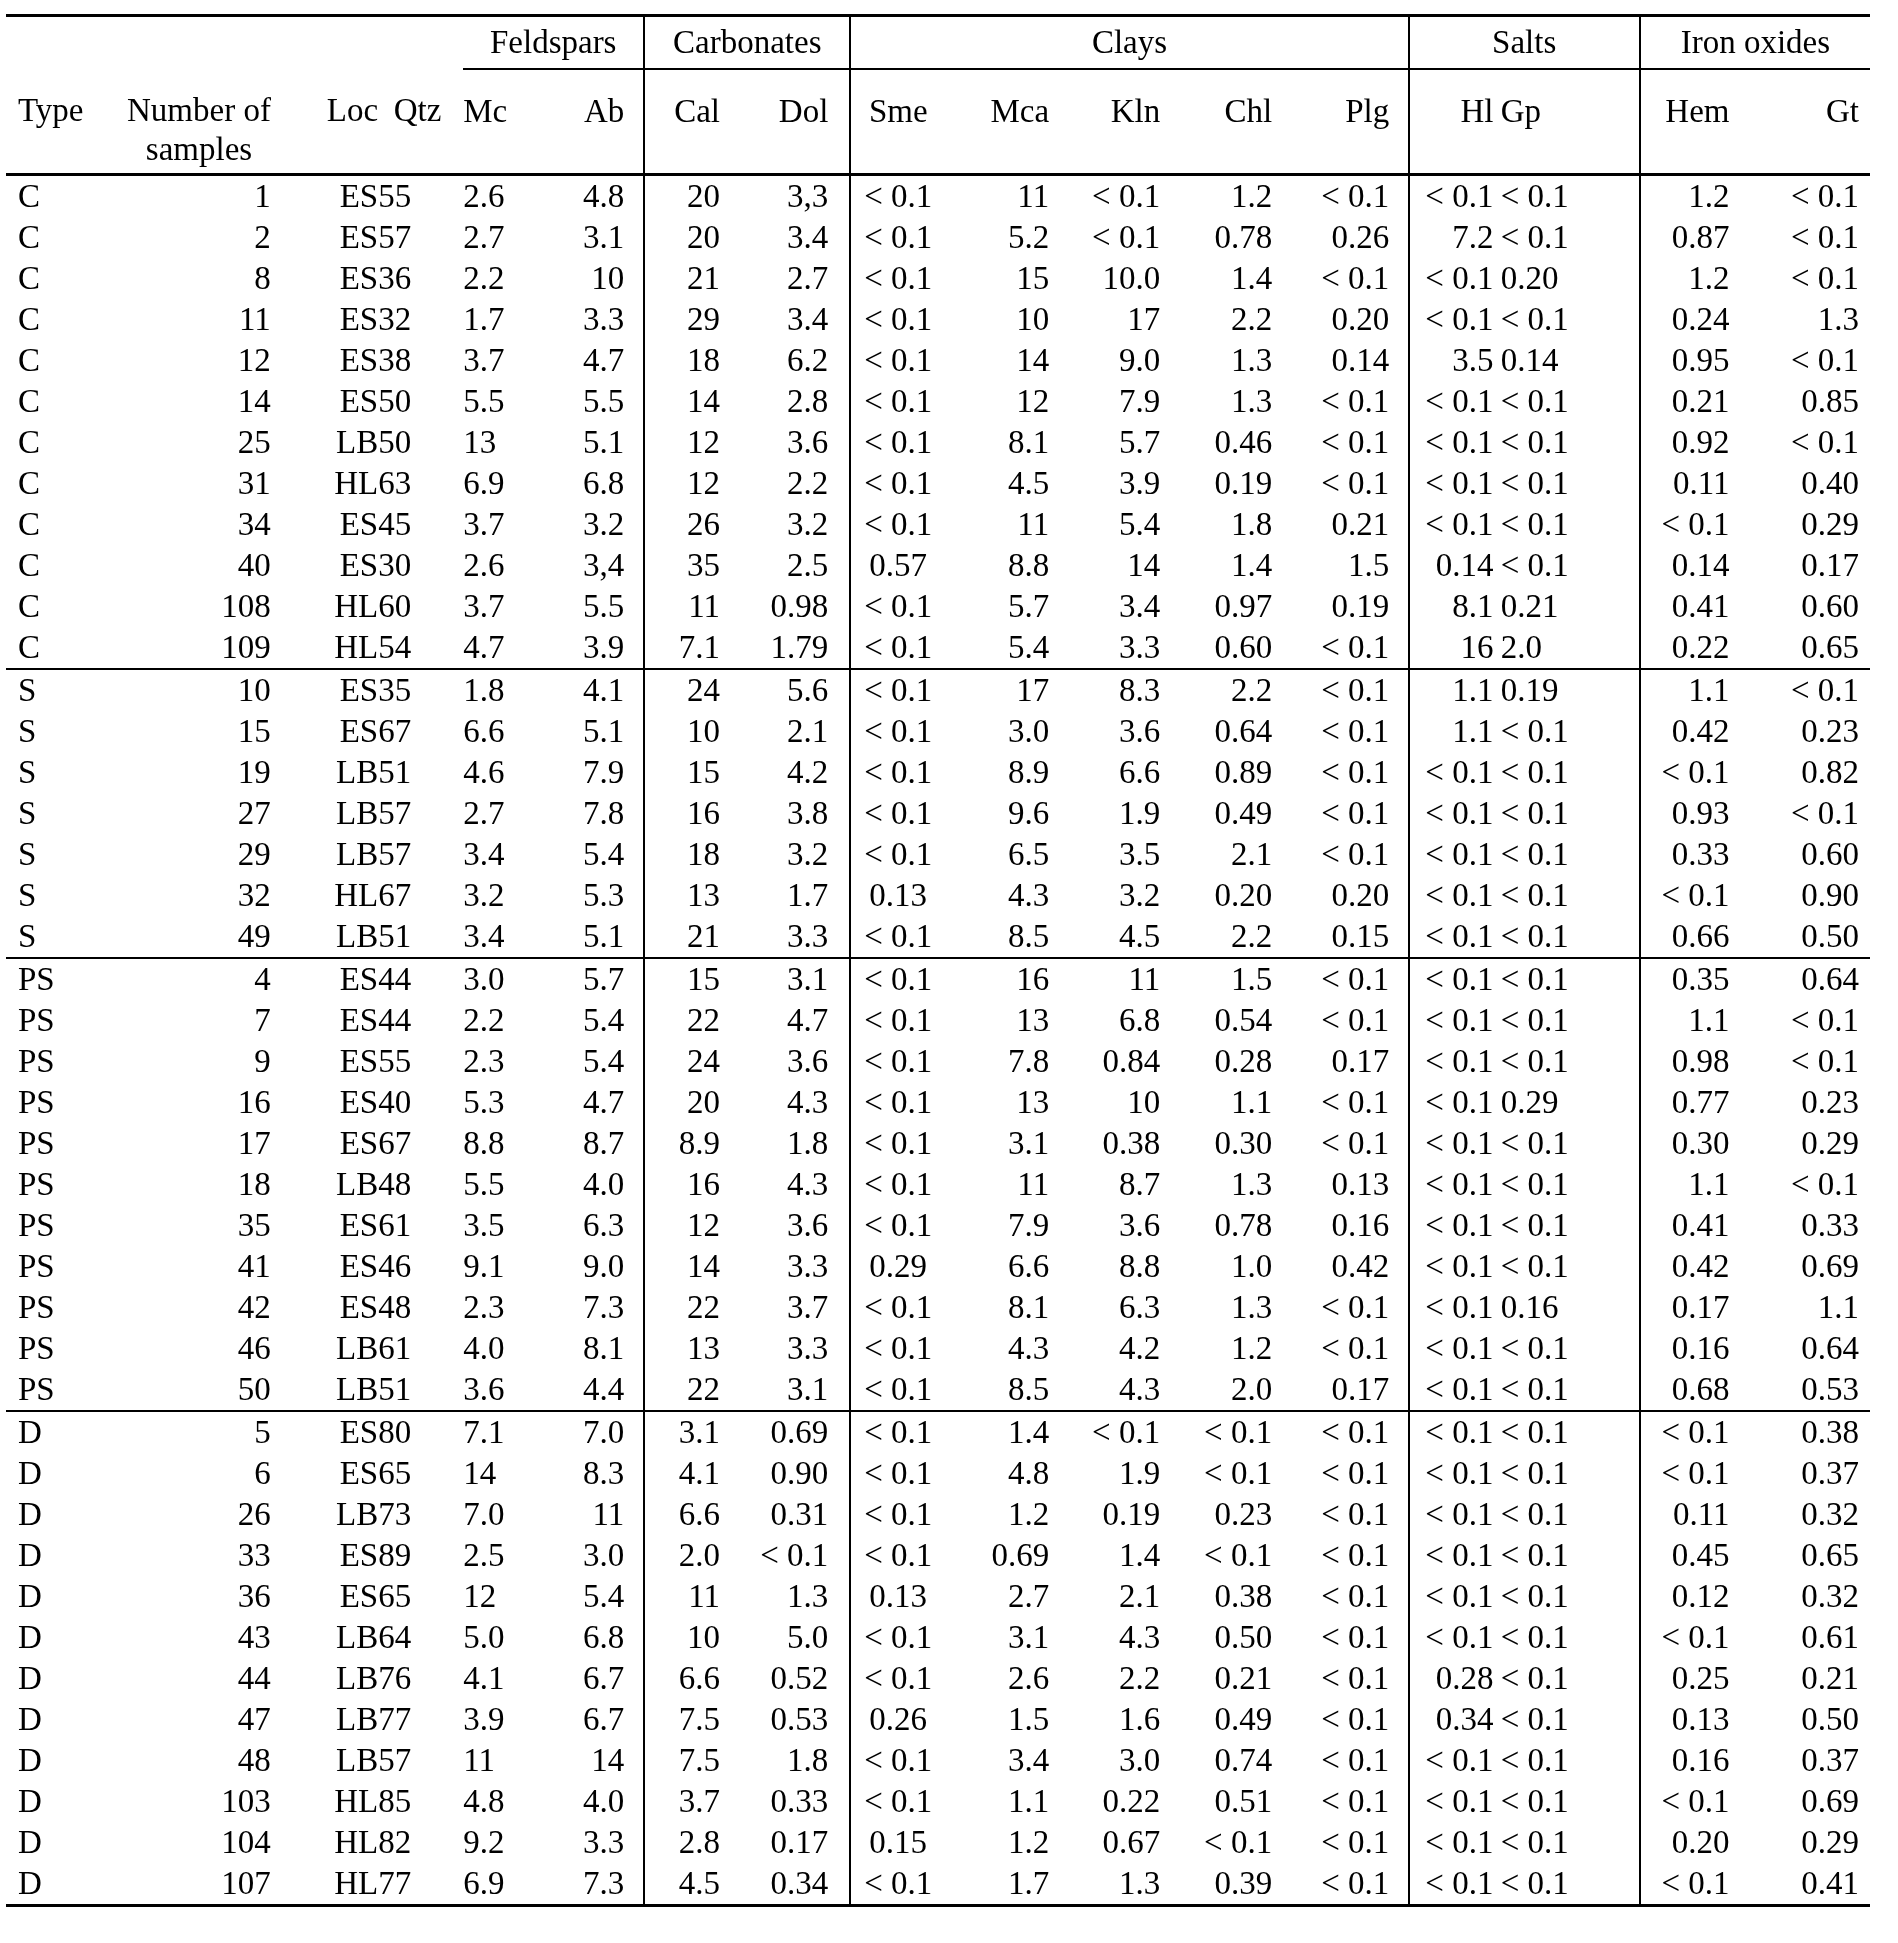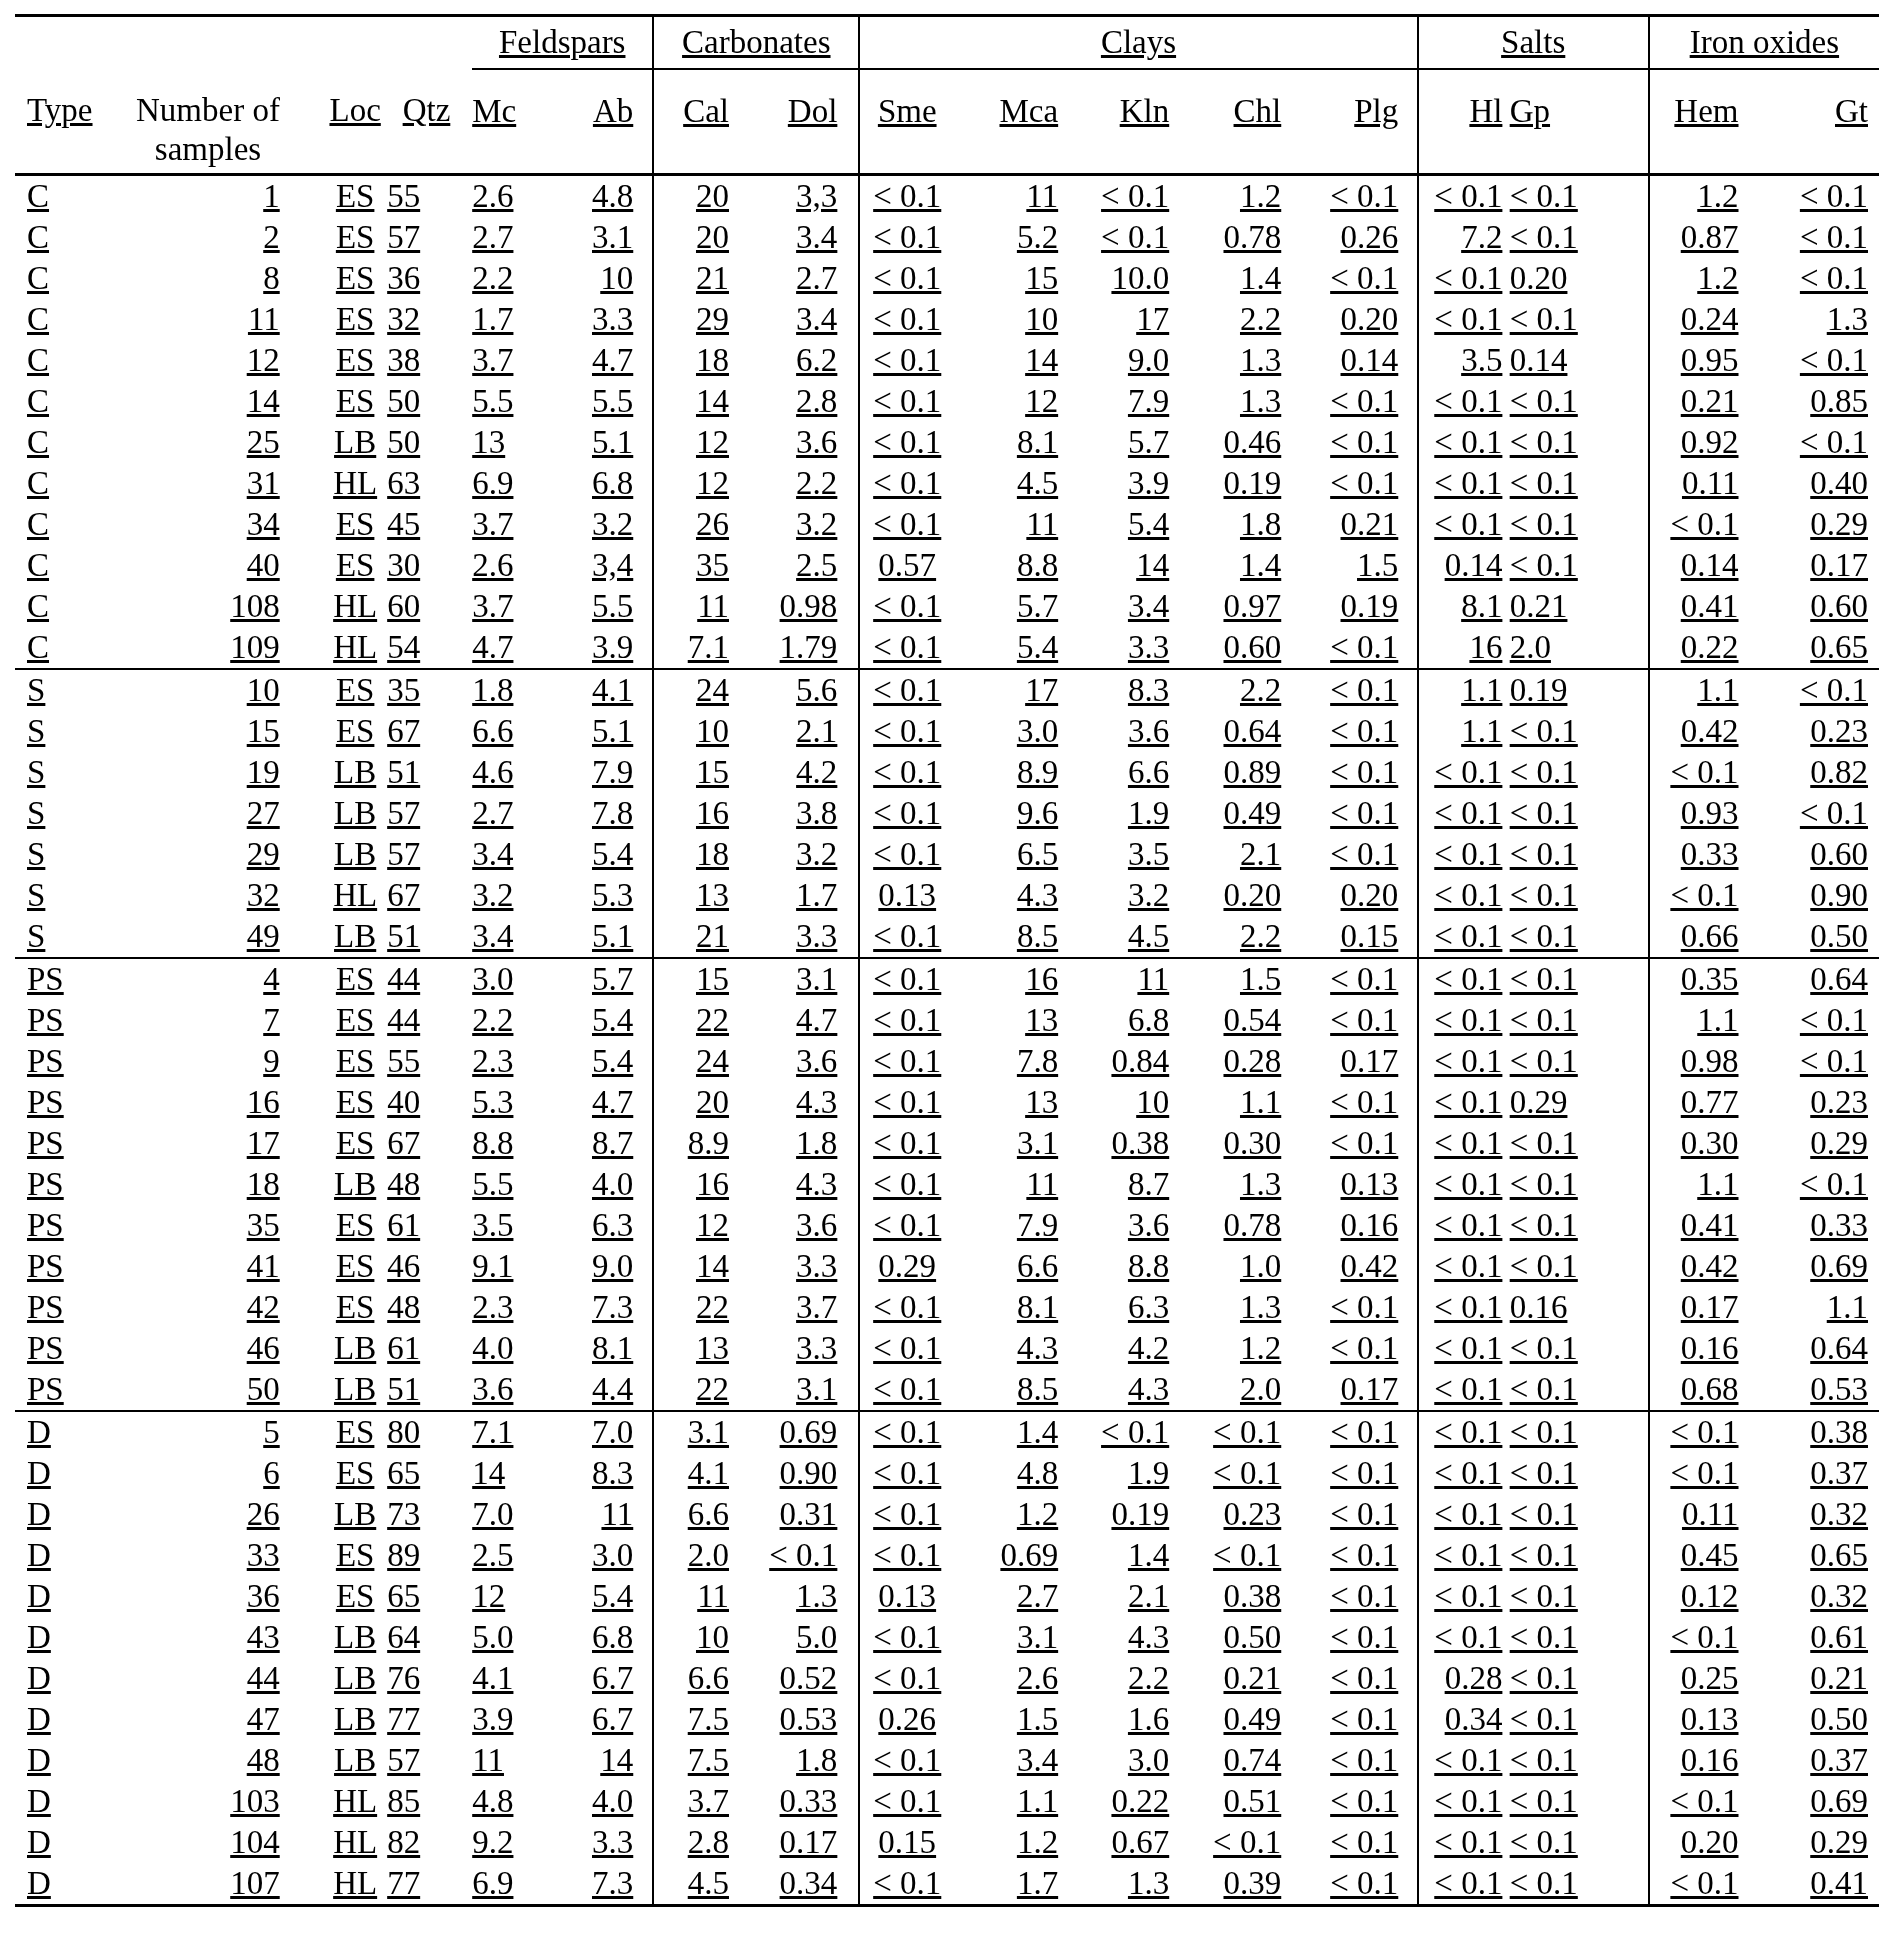--- a/index.html
+++ b/index.html
@@ -2,21 +2,21 @@
 <html style="font-size:14.7px"><head>
 <meta charset="utf-8">
 <style>
   html,body { margin:0; padding:0; }
   body {
     width:1898px; height:1943px;
     background:#ffffff; color:#000000;
     font-family:"Liberation Serif", serif;
     position:relative;
   }
-  .table-wrap { position:absolute; left:15px; top:13.8px;text-decoration:underline; }
+  .table-wrap { position:absolute; left:6px; top:13.8px; }
   table.minerals {
     border-collapse:collapse;
     table-layout:fixed;
     width:1864px;
     border-top:3.7px solid #000;
     border-bottom:3.7px solid #000;
   }
   th, td {
     font-weight:normal;
     font-size:33px;
@@ -34,21 +34,21 @@
     line-height:39px;
     border-bottom:3.7px solid #000;
   }
   .hdr-num { display:inline-block; text-align:center; white-space:pre-line; transform:translateX(38px); }
   
   td { height:41px; line-height:41px; }
   tbody + tbody { border-top:2.8px solid #000; }
   
   .c1  { text-align:left;  padding-left:12px; }
   .c2  { text-align:right; padding-right:6.4px; }
-  .c3  { text-align:center;  padding-left:37px; }
+  .c3  { text-align:right;  padding-left:37px; }
   .c4  { padding-right:6.4px; }
   .c5  { text-align:left; padding-right:6.4px; }
   .c6  { text-align:right; padding-right:19px; }
   .c7  { text-align:right; padding-right:7.3px;  border-left:2.8px solid #000; }
   .c8  { text-align:right; padding-right:21px; }
   .c9  { text-align:center; padding-right:7.3px;  border-left:2.8px solid #000; }
   .c10 { text-align:right; padding-right:7.3px; }
   .c11 { text-align:right; padding-right:7.3px; }
   .c12 { text-align:right; padding-right:7.3px; }
   .c13 { text-align:right; padding-right:18.4px; }

